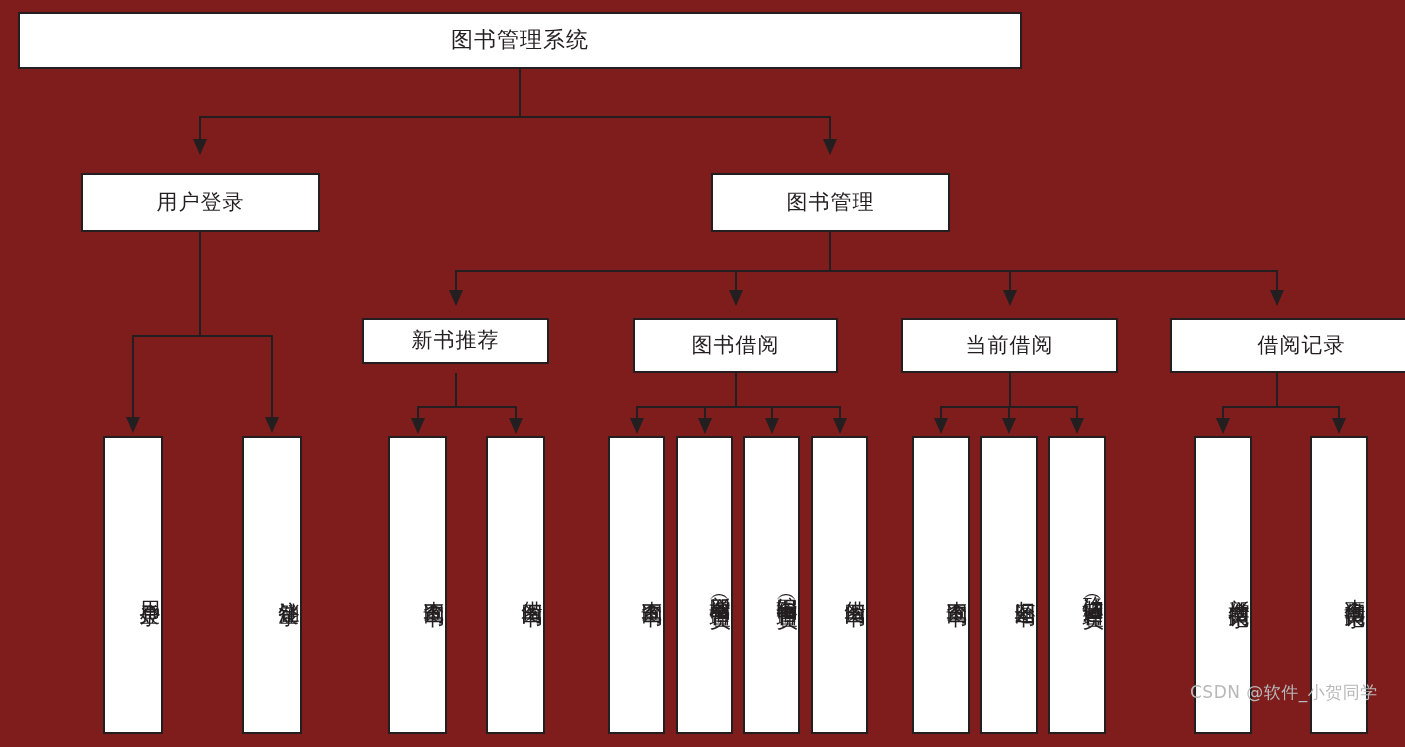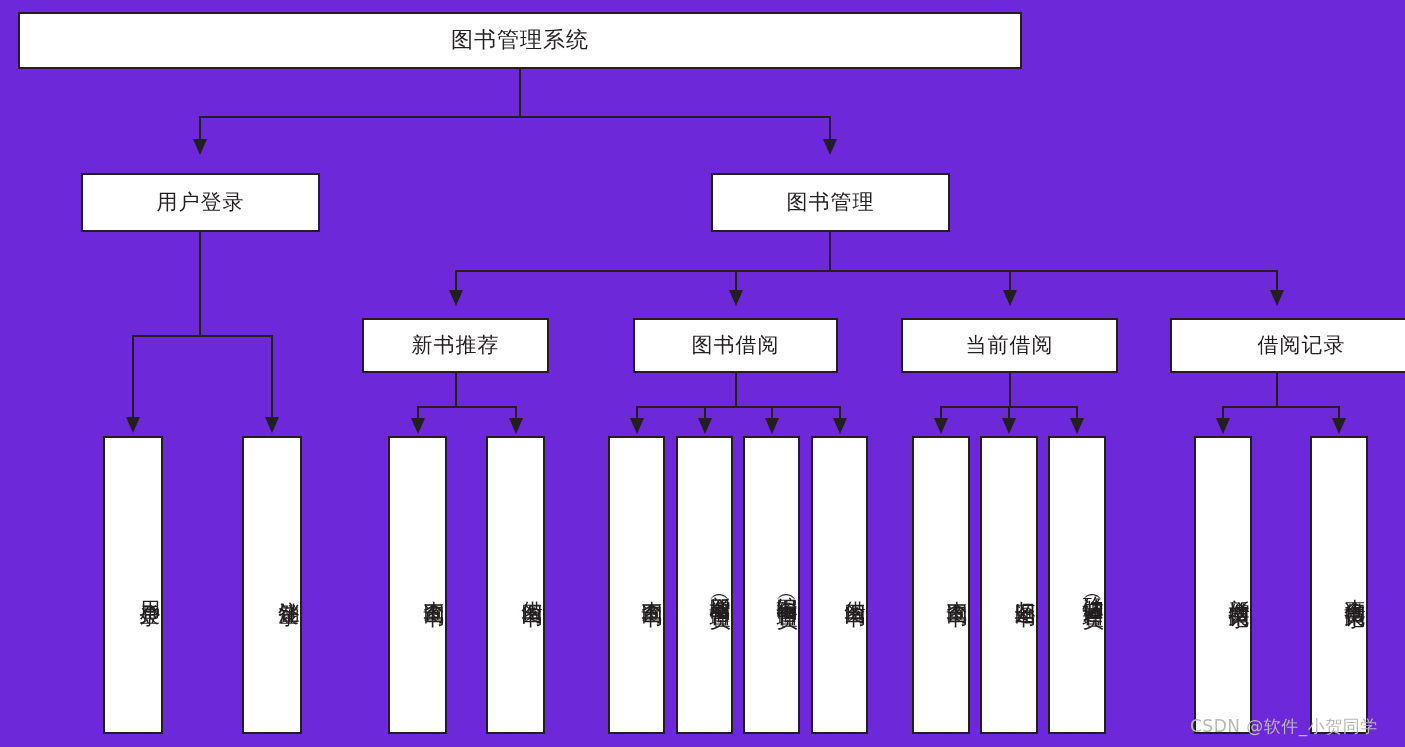--- a/index.html
+++ b/index.html
@@ -8,21 +8,21 @@
     padding: 0;
     background: #ffffff;
   }
   body {
     font-family: "DejaVu Sans", "Liberation Sans", sans-serif;
   }
   #canvas {
     position: relative;
     width: 1405px;
     height: 747px;
-    background: #6d28d9;
+    background: #7f1d1d;
     overflow: hidden;
   }
   .node {
     position: absolute;
     box-sizing: border-box;
     border: 2px solid #231f20;
     background: #ffffff;
     display: flex;
     align-items: center;
     justify-content: center;
@@ -112,21 +112,21 @@
   <div class="edge hline" style="left:455px; top:270px; width:822px;"></div>
   <div class="edge vline" style="left:455px; top:270px; height:22px;"></div>
   <div class="arrowhead" style="left:449px; top:290px;"></div>
   <div class="edge vline" style="left:735px; top:270px; height:22px;"></div>
   <div class="arrowhead" style="left:729px; top:290px;"></div>
   <div class="edge vline" style="left:1009px; top:270px; height:22px;"></div>
   <div class="arrowhead" style="left:1003px; top:290px;"></div>
   <div class="edge vline" style="left:1276px; top:270px; height:22px;"></div>
   <div class="arrowhead" style="left:1270px; top:290px;"></div>
 
-  <div class="node h" style="left:362px; top:318px; width:187px; height:55px;">
+  <div class="node h" style="left:362px; top:318px; width:187px; height:46px;">
     <span>新书推荐</span>
   </div>
   <div class="node h" style="left:633px; top:318px; width:205px; height:55px;">
     <span>图书借阅</span>
   </div>
   <div class="node h" style="left:901px; top:318px; width:217px; height:55px;">
     <span>当前借阅</span>
   </div>
   <div class="node h" style="left:1170px; top:318px; width:263px; height:55px;">
     <span>借阅记录</span>
@@ -203,15 +203,15 @@
     <span class="vtxt">确认归还（管理员）</span>
   </div>
 
   <div class="node v" style="left:1194px; top:436px; width:58px; height:298px;">
     <span class="vtxt">新增借阅记录</span>
   </div>
   <div class="node v" style="left:1310px; top:436px; width:58px; height:298px;">
     <span class="vtxt">查询借阅记录</span>
   </div>
 
-  <div id="watermark" style="left:1190px; top:715px;">CSDN @软件_小贺同学</div>
+  <div id="watermark" style="left:1190px; top:681px;">CSDN @软件_小贺同学</div>
 
 </div>
 
 </body></html>

